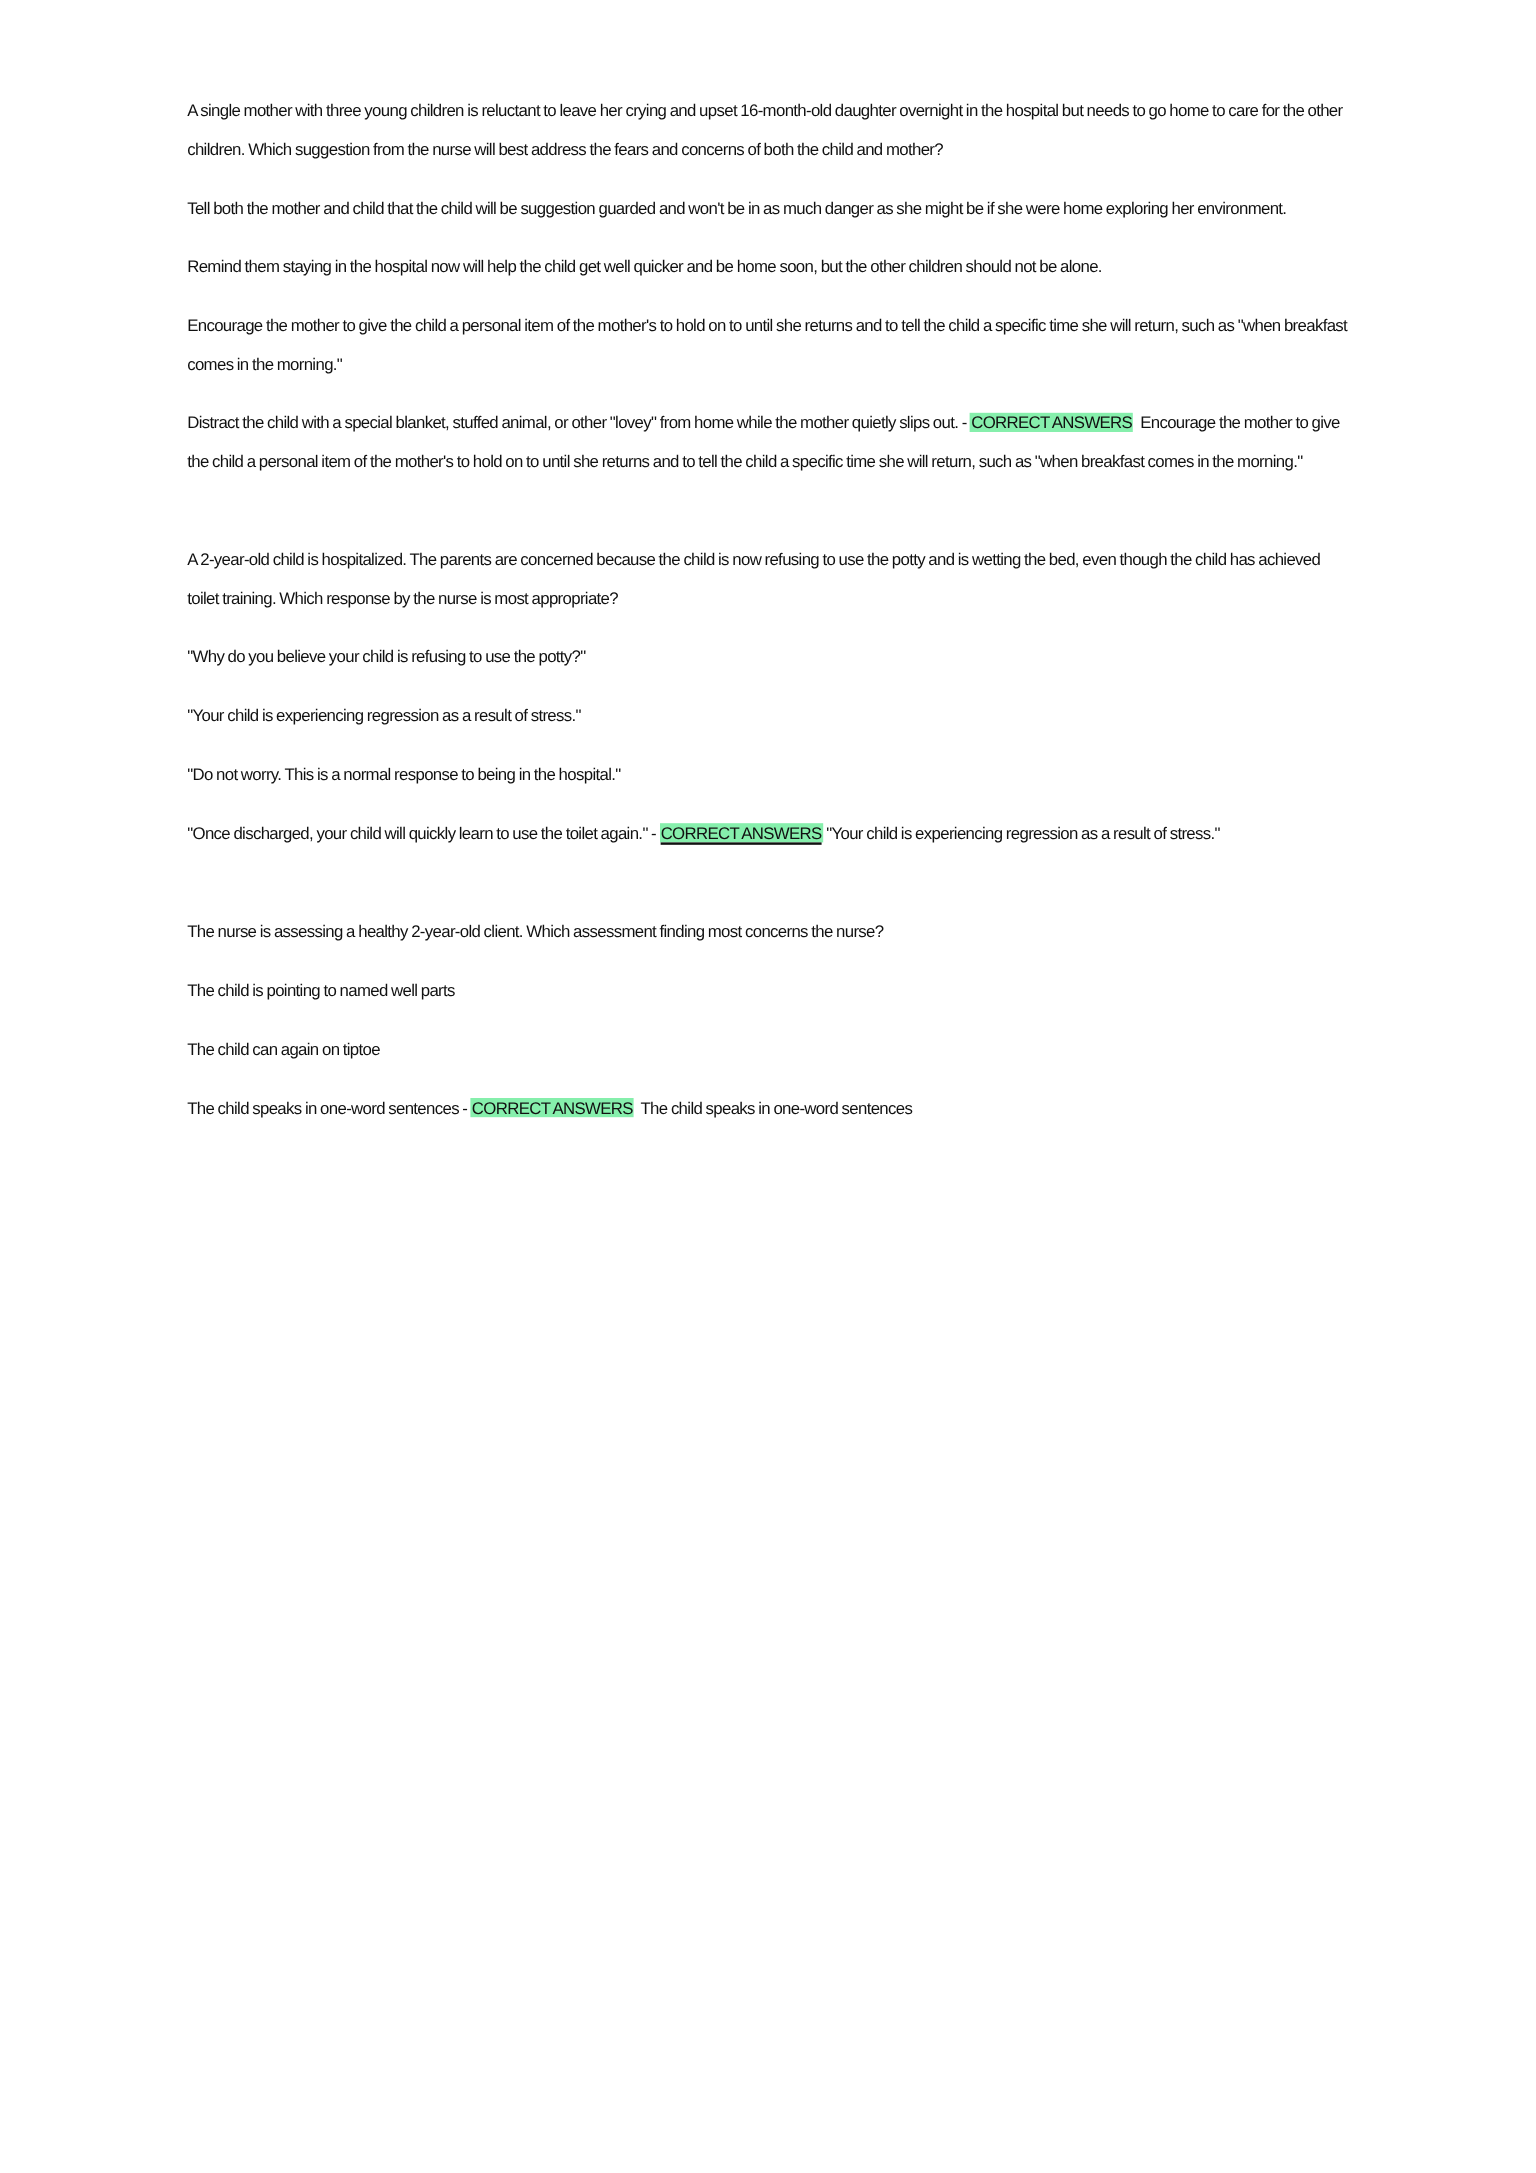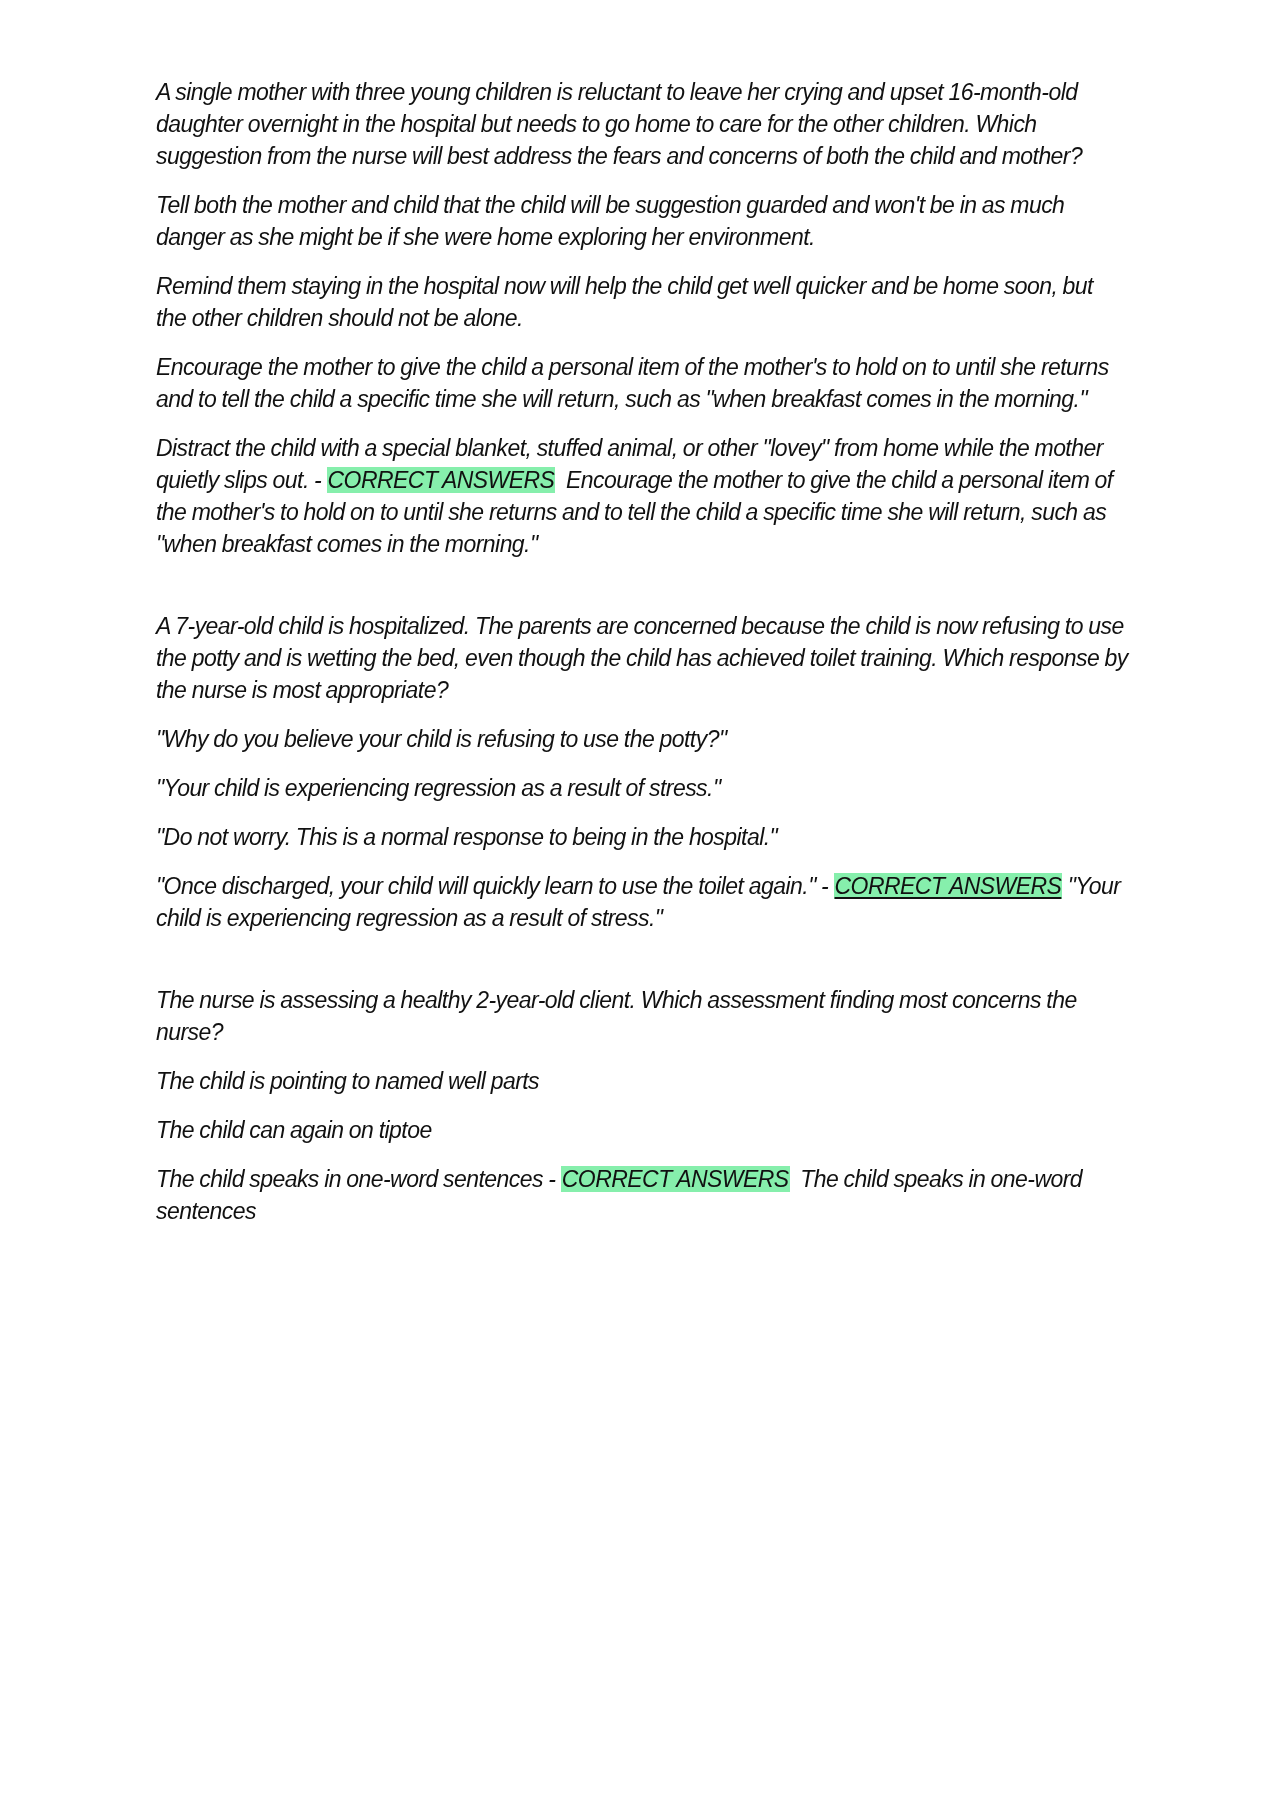--- a/index.html
+++ b/index.html
@@ -36,25 +36,24 @@
       padding: 2px 0 3px 0;
     }
     .qa-block {
       margin: 0;
     }
     .qa-block + .qa-block {
       margin-top: 50px;
     }
     .para {
       margin: 0 0 17px 0;
-      font-size: 23px;
+      font-size: 14px;
       line-height: 32px;
       letter-spacing: -0.55px;
       word-spacing: -0.5px;
-      font-style: italic;
     }
     .answer-tag {
       background: #86efac;
       padding: 0 1px;
     }
     .answer-tag.underlined {
       text-decoration: underline;
       text-decoration-thickness: 2px;
       text-underline-offset: 3px;
     }
@@ -67,21 +66,21 @@
 
   <div class="qa-block">
     <p class="para">A single mother with three young children is reluctant to leave her crying and upset 16-month-old daughter overnight in the hospital but needs to go home to care for the other children. Which suggestion from the nurse will best address the fears and concerns of both the child and mother?</p>
     <p class="para">Tell both the mother and child that the child will be suggestion guarded and won't be in as much danger as she might be if she were home exploring her environment.</p>
     <p class="para">Remind them staying in the hospital now will help the child get well quicker and be home soon, but the other children should not be alone.</p>
     <p class="para">Encourage the mother to give the child a personal item of the mother's to hold on to until she returns and to tell the child a specific time she will return, such as "when breakfast comes in the morning."</p>
     <p class="para"><span>Distract the child with a special blanket, stuffed animal, or other "lovey" from home while the mother quietly slips out. - </span><span class="answer-tag">CORRECT ANSWERS</span><span style="white-space:pre-wrap">  Encourage the mother to give the child a personal item of the mother's to hold on to until she returns and to tell the child a specific time she will return, such as "when breakfast comes in the morning."</span></p>
   </div>
 
   <div class="qa-block">
-    <p class="para">A 7-year-old child is hospitalized. The parents are concerned because the child is now refusing to use the potty and is wetting the bed, even though the child has achieved toilet training. Which response by the nurse is most appropriate?</p>
+    <p class="para">A 2-year-old child is hospitalized. The parents are concerned because the child is now refusing to use the potty and is wetting the bed, even though the child has achieved toilet training. Which response by the nurse is most appropriate?</p>
     <p class="para">"Why do you believe your child is refusing to use the potty?"</p>
     <p class="para">"Your child is experiencing regression as a result of stress."</p>
     <p class="para">"Do not worry. This is a normal response to being in the hospital."</p>
     <p class="para"><span>"Once discharged, your child will quickly learn to use the toilet again." - </span><span class="answer-tag underlined">CORRECT ANSWERS</span><span style="white-space:pre-wrap"> "Your child is experiencing regression as a result of stress."</span></p>
   </div>
 
   <div class="qa-block">
     <p class="para">The nurse is assessing a healthy 2-year-old client. Which assessment finding most concerns the nurse?</p>
     <p class="para">The child is pointing to named well parts</p>
     <p class="para">The child can again on tiptoe</p>

